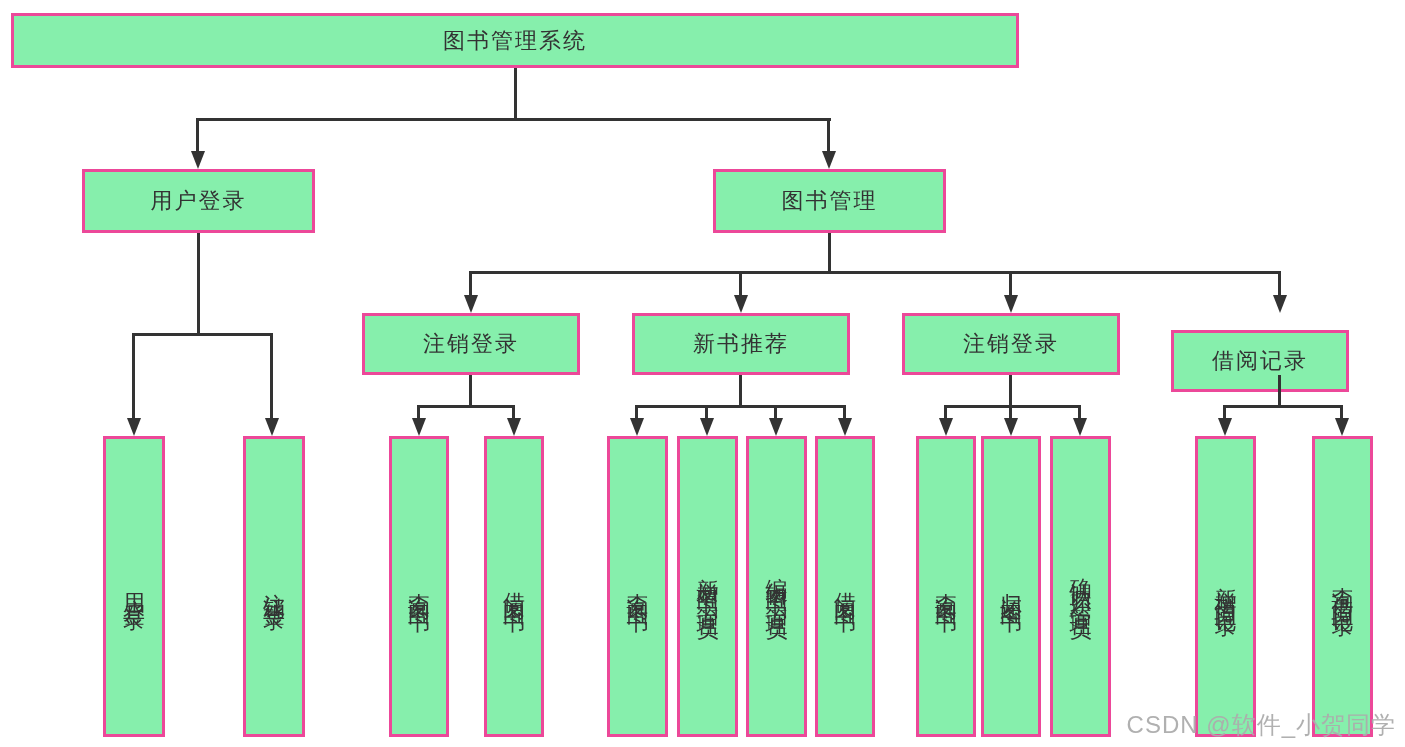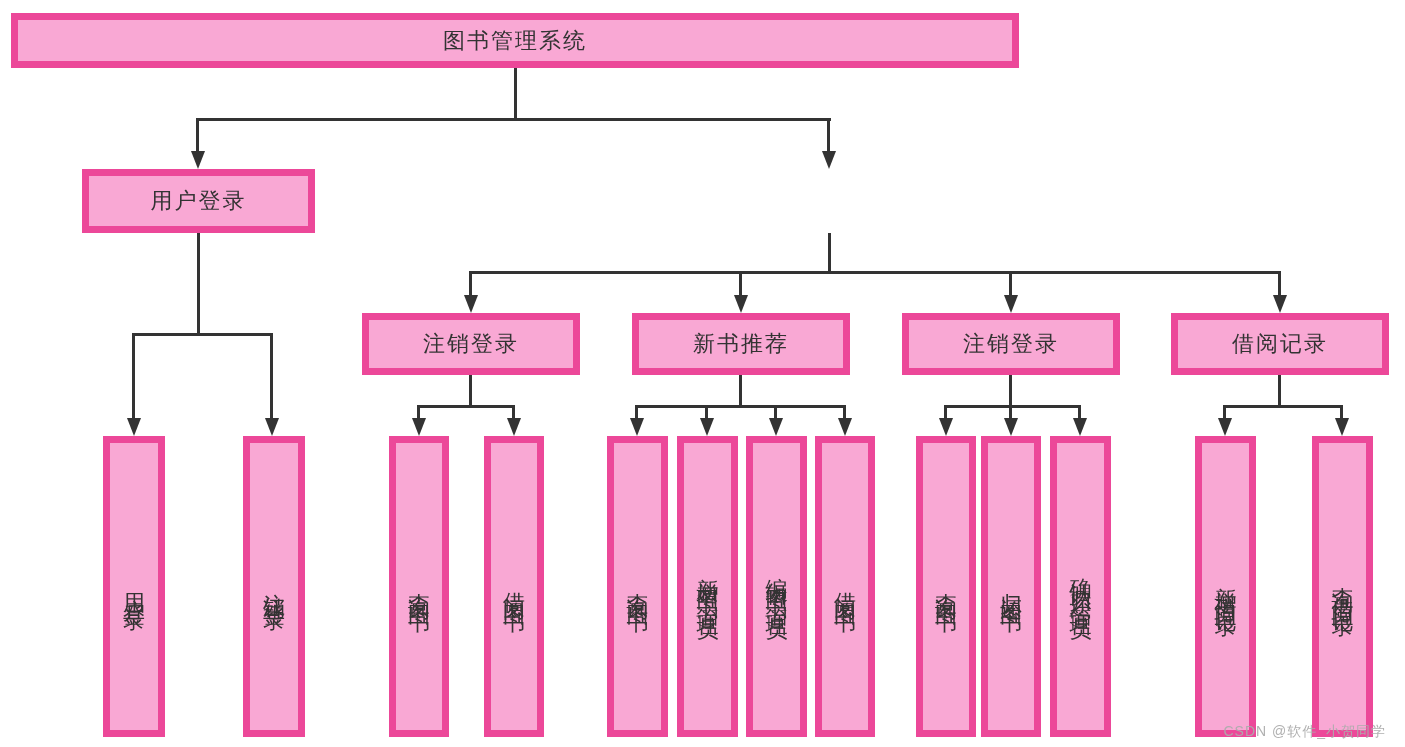--- a/index.html
+++ b/index.html
@@ -7,22 +7,22 @@
     position:relative;
     width:1405px;height:747px;
     background:#ffffff;
     font-family:"Liberation Sans","DejaVu Sans",sans-serif;
     overflow:hidden;
   }
   
   .node{
     position:absolute;
     box-sizing:border-box;
-    border:7px solid #ec4899;
-    background:#f9a8d4;
+    border:3px solid #ec4899;
+    background:#86efac;
     display:flex;align-items:center;justify-content:center;
   }
   .lbl{
     font-size:22px;letter-spacing:2px;color:#333333;
     white-space:nowrap;line-height:1;
   }
   .vlbl{
     writing-mode:vertical-rl;
     font-size:22px;letter-spacing:6px;color:#333333;
     line-height:1;
@@ -34,41 +34,44 @@
   .arrow::before{
     content:"";position:absolute;left:5px;top:0;bottom:12px;width:3px;background:#333333;
   }
   .arrow::after{
     content:"";position:absolute;left:0;bottom:0;width:0;height:0;
     border-left:7px solid transparent;border-right:7px solid transparent;
     border-top:18px solid #333333;
   }
   
   .watermark{
-    position:absolute;right:19px;bottom:6px;z-index:10;
-    font-size:14px;color:rgba(172,172,172,0.95);
+    position:absolute;right:9px;bottom:6px;z-index:10;
+    font-size:24px;color:rgba(172,172,172,0.95);
     letter-spacing:1px;white-space:nowrap;
   }
 </style>
 </head>
 <body>
 
 <div id="canvas">
 
   <div class="node" style="left:11px;top:13px;width:1008px;height:55px">
     <span class="lbl">图书管理系统</span>
   </div>
 
   <div class="vline" style="left:514px;top:68px;height:53px"></div>
   <div class="hline" style="left:197px;top:118px;width:634px"></div>
   <div class="arrow" style="left:191px;top:118px;height:51px"></div>
   <div class="arrow" style="left:822px;top:118px;height:51px"></div>
 
   <div class="node" style="left:82px;top:169px;width:233px;height:64px">
     <span class="lbl">用户登录</span>
+  </div>
+  <div class="node" style="left:713px;top:169px;width:233px;height:64px">
+    <span class="lbl">图书管理</span>
   </div>
 
   <div class="vline" style="left:197px;top:233px;height:103px"></div>
   <div class="hline" style="left:133px;top:333px;width:140px"></div>
   <div class="arrow" style="left:127px;top:333px;height:103px"></div>
   <div class="arrow" style="left:265px;top:333px;height:103px"></div>
 
   <div class="vline" style="left:828px;top:233px;height:41px"></div>
   <div class="hline" style="left:470px;top:271px;width:811px"></div>
   <div class="arrow" style="left:464px;top:271px;height:42px"></div>
@@ -78,21 +81,21 @@
 
   <div class="node" style="left:362px;top:313px;width:218px;height:62px">
     <span class="lbl">注销登录</span>
   </div>
   <div class="node" style="left:632px;top:313px;width:218px;height:62px">
     <span class="lbl">新书推荐</span>
   </div>
   <div class="node" style="left:902px;top:313px;width:218px;height:62px">
     <span class="lbl">注销登录</span>
   </div>
-  <div class="node" style="left:1171px;top:313px;width:218px;height:62px">
+  <div class="node" style="left:1171px;top:330px;width:178px;height:62px">
     <span class="lbl">借阅记录</span>
   </div>
 
   <div class="vline" style="left:469px;top:375px;height:33px"></div>
   <div class="hline" style="left:418px;top:405px;width:97px"></div>
   <div class="arrow" style="left:412px;top:405px;height:31px"></div>
   <div class="arrow" style="left:507px;top:405px;height:31px"></div>
 
   <div class="vline" style="left:739px;top:375px;height:33px"></div>
   <div class="hline" style="left:636px;top:405px;width:210px"></div>

